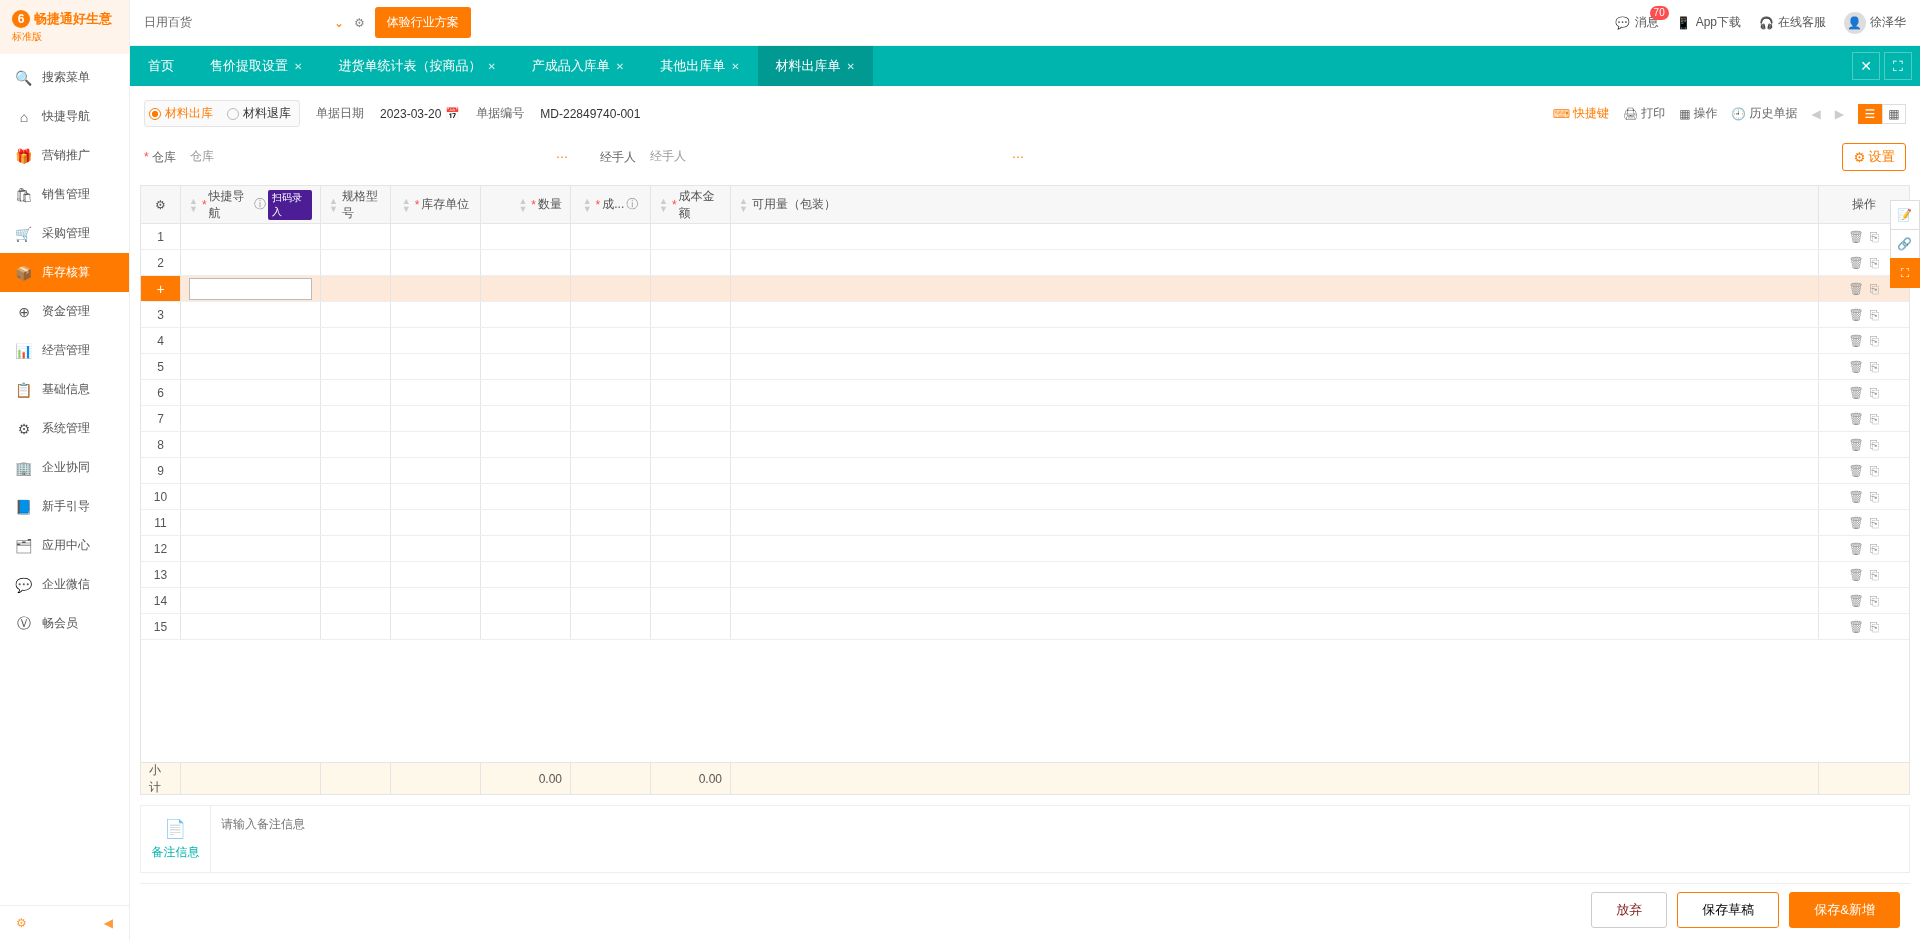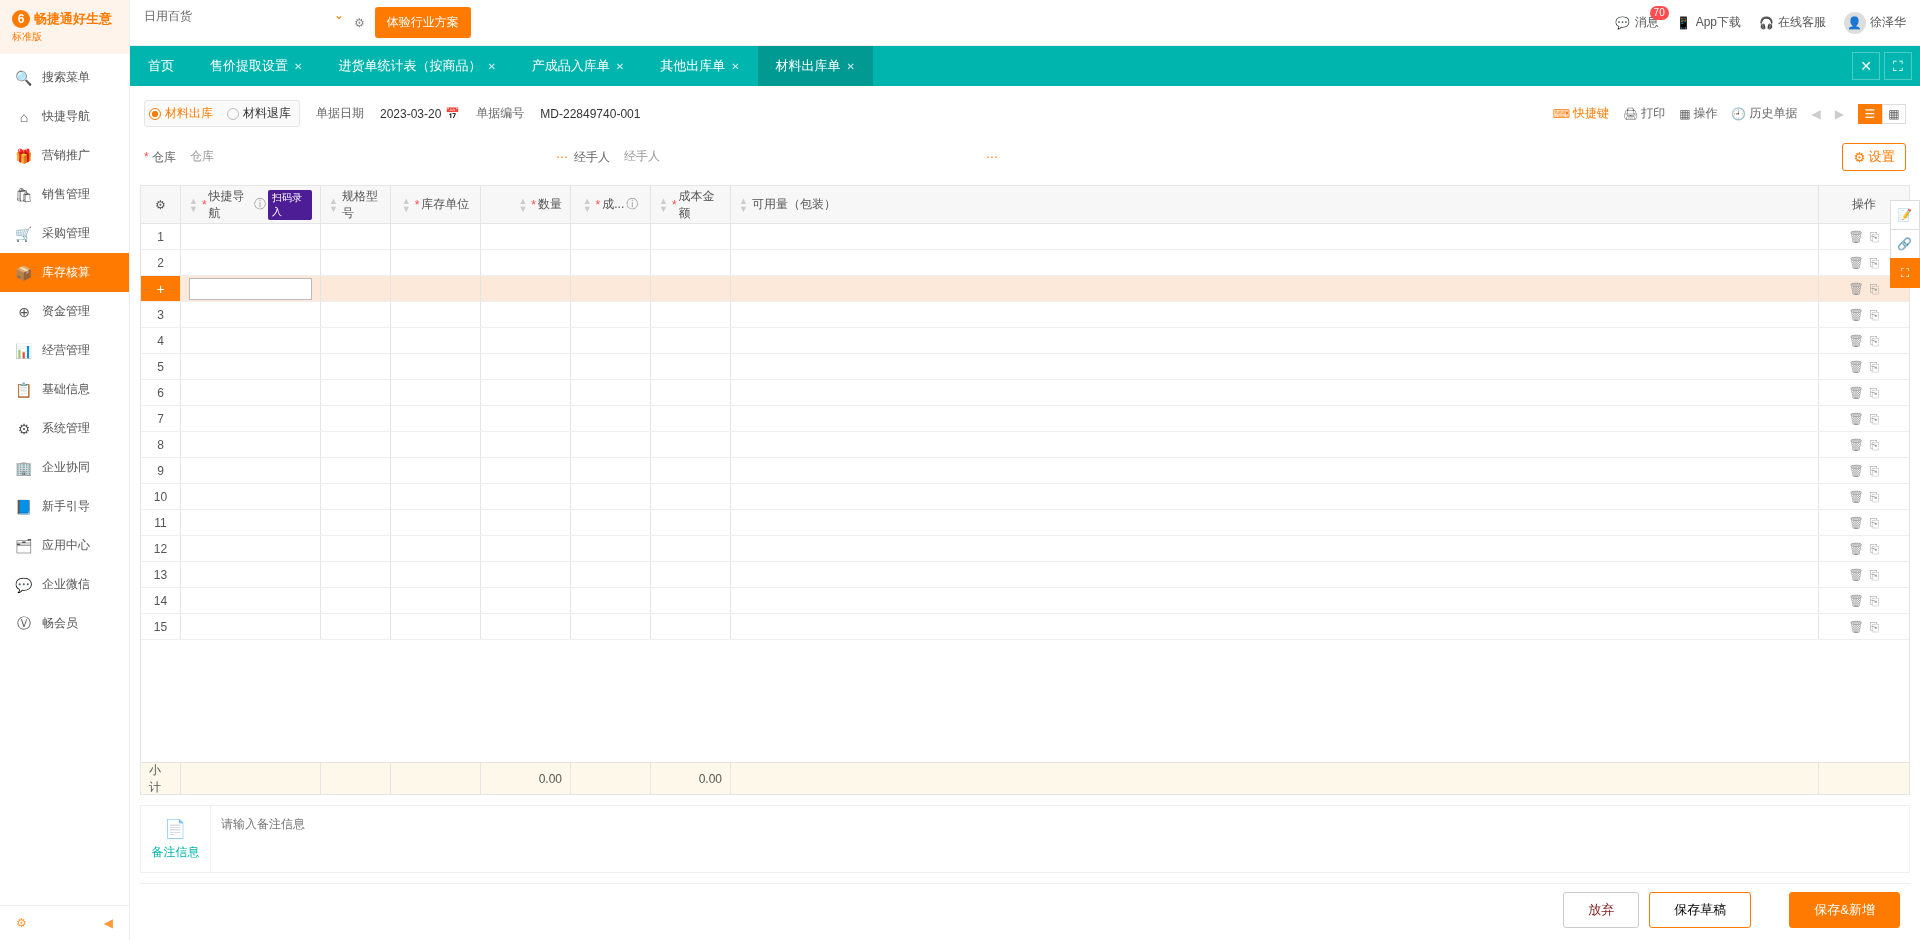--- a/index.html
+++ b/index.html
@@ -10,21 +10,21 @@
 .logo-main{display:flex;align-items:center;gap:4px;color:#ff7a00;font-weight:bold;font-size:13px;}
 .logo-icon{width:18px;height:18px;background:#ff7a00;border-radius:50%;display:inline-flex;align-items:center;justify-content:center;color:#fff;font-size:12px;}
 .logo-sub{color:#ff7a00;font-size:10px;margin-top:2px;}
 .nav{flex:1;padding-top:4px;}
 .nav-item{display:flex;align-items:center;gap:10px;padding:11px 16px;cursor:pointer;color:#555;}
 .nav-item.active{background:#ff7a00;color:#fff;}
 .nav-icon{width:16px;height:16px;display:inline-flex;align-items:center;justify-content:center;font-size:14px;}
 .sidebar-footer{display:flex;justify-content:space-between;padding:10px 16px;border-top:1px solid #eee;color:#ff9a3d;}
 .main{flex:1;display:flex;flex-direction:column;min-width:0;}
 .topbar{height:46px;background:#fff;display:flex;align-items:center;padding:0 14px;border-bottom:1px solid #eee;gap:10px;}
-.store-select{width:200px;height:30px;border:none;display:flex;justify-content:space-between;color:#666;cursor:pointer;}
+.store-select{width:200px;height:30px;border:none;display:flex;align-items:center;justify-content:space-between;color:#666;cursor:pointer;}
 .topbar-btn{background:#ff7a00;color:#fff;border:none;padding:7px 12px;border-radius:3px;cursor:pointer;font-size:12px;}
 .topbar-right{margin-left:auto;display:flex;align-items:center;gap:18px;color:#555;}
 .tr-item{display:flex;align-items:center;gap:4px;cursor:pointer;position:relative;}
 .badge{position:absolute;top:-8px;right:-10px;background:#ff4d4f;color:#fff;border-radius:8px;padding:0 4px;font-size:10px;line-height:14px;}
 .avatar{width:22px;height:22px;background:#ddd;border-radius:50%;display:inline-flex;align-items:center;justify-content:center;color:#999;}
 .tabs{height:40px;background:#00b5ad;display:flex;align-items:center;color:#fff;}
 .tab{padding:0 18px;height:100%;display:flex;align-items:center;gap:6px;cursor:pointer;font-size:13px;}
 .tab.active{background:#009a93;}
 .tab-close{font-size:10px;opacity:0.8;}
 .tabs-right{margin-left:auto;display:flex;align-items:center;padding-right:8px;gap:4px;}
@@ -37,21 +37,21 @@
 .radio-item.sel .radio-dot{border-color:#ff7a00;background:radial-gradient(#ff7a00 40%,#fff 45%);}
 .radio-item.sel{color:#ff7a00;}
 .field-label{color:#666;}
 .field-val{color:#333;display:inline-flex;align-items:center;gap:4px;}
 .cal-icon{color:#ff7a00;}
 .doc-actions{margin-left:auto;display:flex;align-items:center;gap:14px;color:#666;}
 .doc-act{display:flex;align-items:center;gap:3px;cursor:pointer;}
 .view-toggle{display:flex;}
 .vt-btn{width:24px;height:20px;border:1px solid #ddd;display:flex;align-items:center;justify-content:center;cursor:pointer;}
 .vt-btn.active{background:#ff7a00;color:#fff;border-color:#ff7a00;}
-.filters{display:flex;align-items:center;padding:10px 4px 14px;gap:0;}
+.filters{display:flex;align-items:center;padding:10px 4px 14px;gap:26px;}
 .filter-field{display:flex;align-items:center;gap:8px;width:430px;}
 .req{color:#ff4d4f;}
 .filter-input{flex:1;height:28px;border:none;border-bottom:1px solid transparent;padding:0 6px;color:#999;display:flex;align-items:center;justify-content:space-between;}
 .setbtn{margin-left:auto;border:1px solid #ff7a00;color:#ff7a00;background:#fff;padding:4px 10px;border-radius:3px;cursor:pointer;display:flex;align-items:center;gap:3px;}
 .table-wrap{flex:1;border:1px solid #e5e5e5;display:flex;flex-direction:column;min-height:0;}
 .thead{display:flex;background:#f7f7f7;border-bottom:1px solid #e5e5e5;height:38px;}
 .th,.td{border-right:1px solid #e5e5e5;display:flex;align-items:center;padding:0 8px;font-size:12px;color:#555;}
 .th{justify-content:center;position:relative;}
 .sort{color:#ccc;margin-right:4px;font-size:9px;line-height:8px;}
 .th .req{margin-right:2px;}
@@ -74,21 +74,21 @@
 .cell-input{width:100%;height:22px;border:1px solid #bbb;background:#fff;}
 .ops-ic{color:#999;cursor:pointer;margin:0 3px;}
 .tfoot{display:flex;height:32px;background:#fdf8ea;border-top:1px solid #e5e5e5;}
 .notes{display:flex;margin:10px 0;border:1px solid #eee;background:#fff;height:68px;}
 .notes-side{width:70px;display:flex;flex-direction:column;align-items:center;justify-content:center;border-right:1px solid #eee;color:#00b5ad;gap:4px;}
 .notes-input{flex:1;border:none;padding:10px;resize:none;color:#0f172a;font-size:12px;font-family:inherit;}
 .footer{display:flex;justify-content:flex-end;gap:10px;padding:8px 10px 12px;border-top:1px solid #eee;background:#fff;}
 .btn{padding:8px 24px;border-radius:3px;cursor:pointer;font-size:13px;}
 .btn-default{background:#fff;border:1px solid #ccc;color:#7f1d1d;}
 .btn-outline{background:#fff;border:1px solid #ff7a00;color:#000000;}
-.btn-primary{background:#ff7a00;border:1px solid #ff7a00;color:#fff;margin-left:28px;}
+.btn-primary{background:#ff7a00;border:1px solid #ff7a00;color:#fff;}
 .side-tools{position:fixed;right:0;top:200px;display:flex;flex-direction:column;}
 .side-tool{width:30px;height:30px;background:#fff;border:1px solid #ddd;display:flex;align-items:center;justify-content:center;cursor:pointer;color:#999;margin-bottom:-1px;}
 .side-tool.active{background:#ff7a00;color:#fff;border-color:#ff7a00;}
 </style>
 </head>
 <body>
 
 <div class="app">
   <aside class="sidebar">
     <div class="logo">

